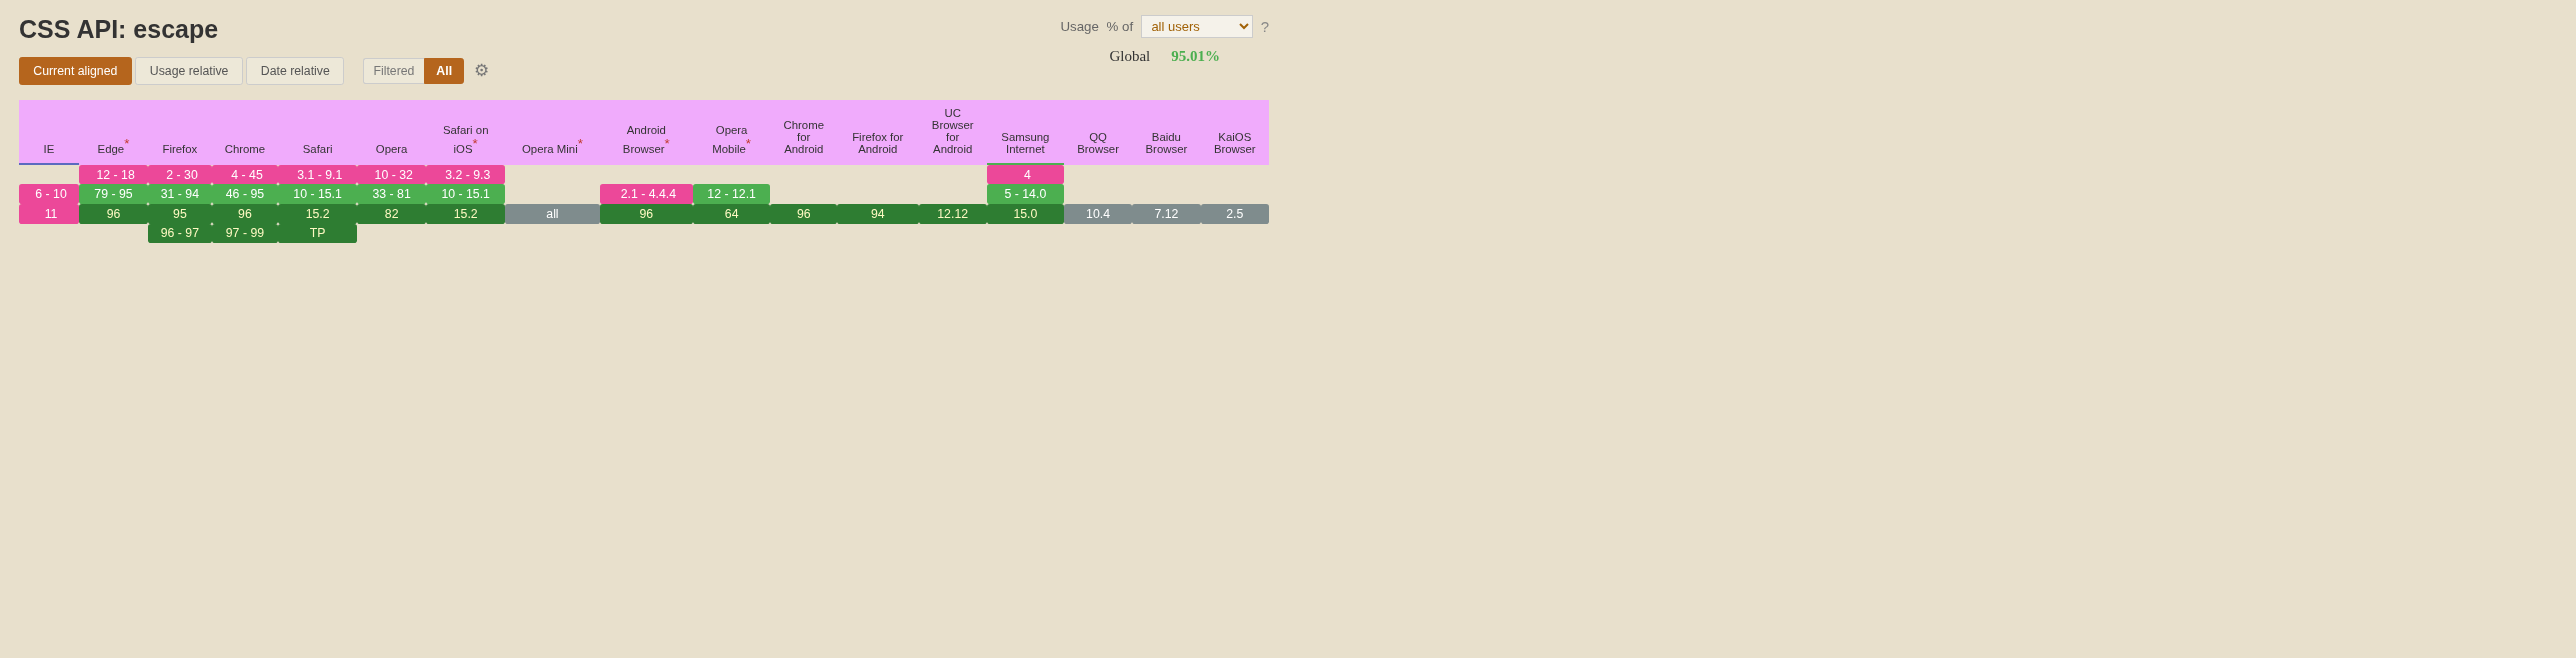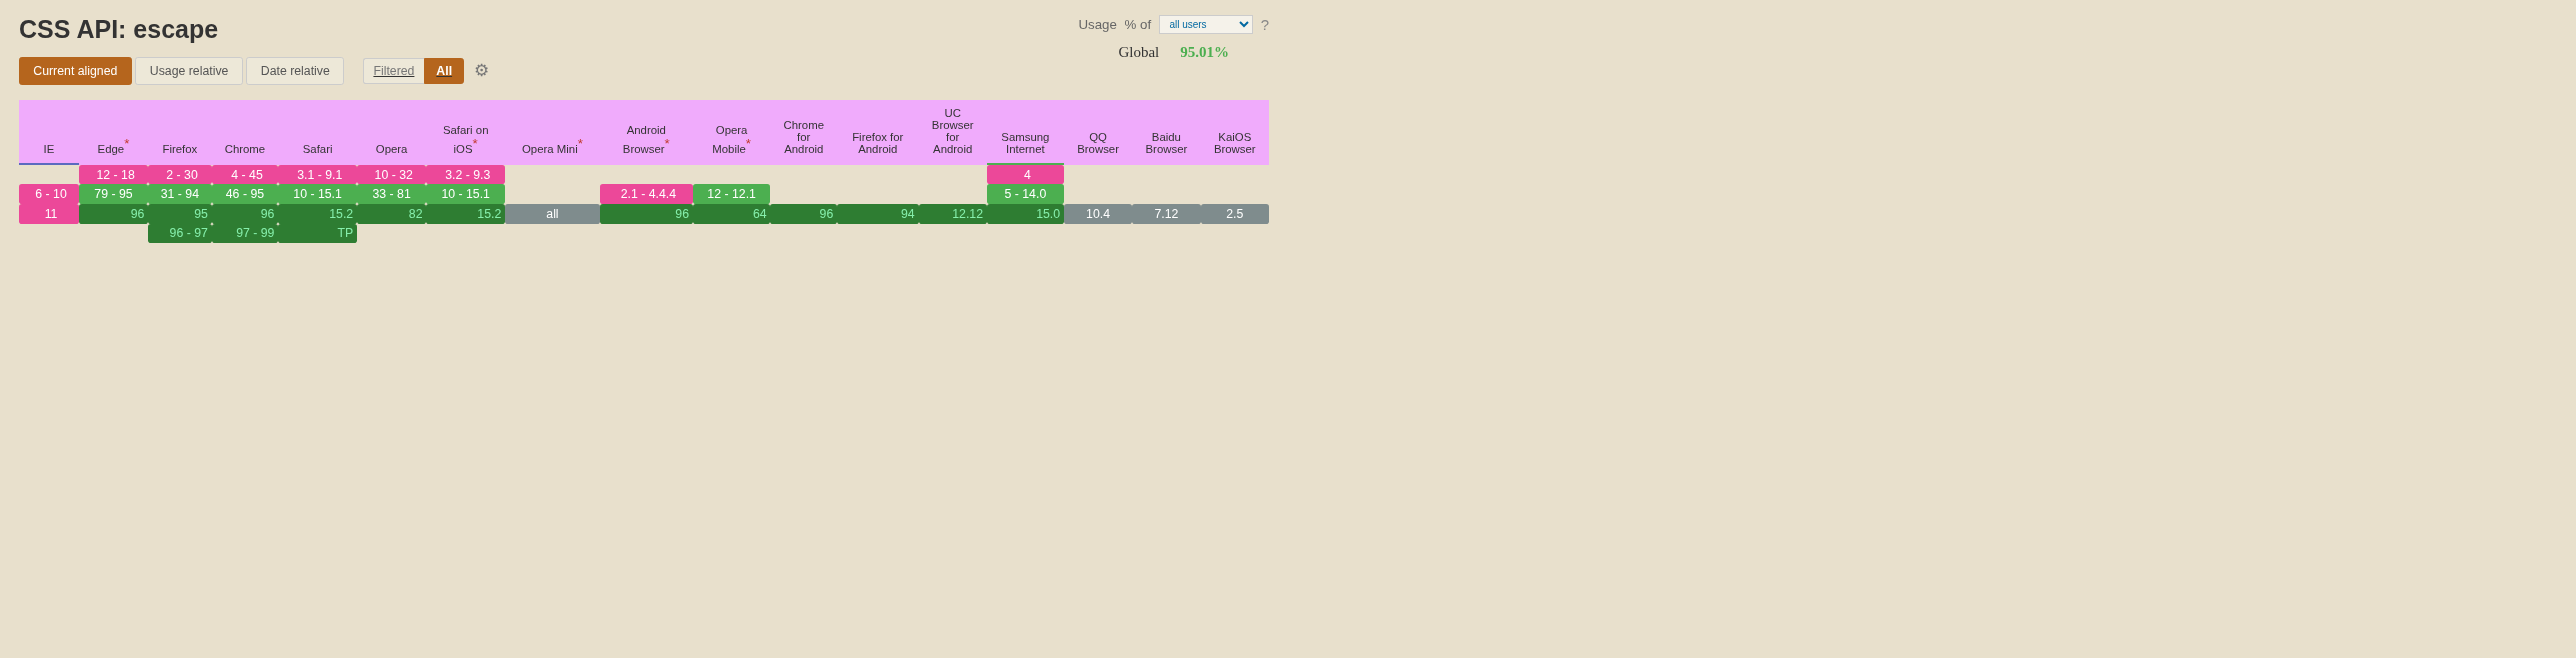--- a/index.html
+++ b/index.html
@@ -32,22 +32,22 @@
       display: flex;
       align-items: center;
       gap: 7.6px;
       font-size: 13.3px;
       color: #666;
     }
     .usage-select {
       background: #f5f2ea;
       border: 0.9px solid #ccc;
       padding: 1.9px 5.7px;
-      font-size: 10px;
-      color: #0369a1;
+      font-size: 13px;
+      color: #a16207;
       cursor: pointer;
     }
     .usage-help {
       color: #888;
       font-size: 15px;
       cursor: pointer;
     }
     .global-row {
       display: flex;
       align-items: center;
@@ -84,21 +84,20 @@
       background: #b5651d;
       color: #fff;
       border-color: #b5651d;
       text-align: right;
     }
     .filter-group {
       display: flex;
       align-items: center;
       margin-left: 15px;
       gap: 0;
-      text-decoration: underline;
     }
     .filter-label {
       padding: 4.7px 9.5px;
       font-size: 12.3px;
       color: #777;
       background: #ede8d8;
       border: 0.9px solid #ccc;
       border-right: none;
       border-radius: 2.8px 0 0 2.8px;
     }
@@ -164,23 +163,22 @@
       border-radius: 2.8px;
       padding-left: 8px;
     }
     .cell-green {
       background: #4caf50;
       color: #fff;
       border-radius: 2.8px;
     }
     .cell-dark-green {
       background: #2e7d32;
-      color: #86efac;
-      border-radius: 2.8px;
-      text-align: right;
+      color: #fef9c3;
+      border-radius: 2.8px;
     }
     .cell-gray {
       background: #7f8c8d;
       color: #fff;
       border-radius: 2.8px;
     }
     .cell-empty {
       background: #e8e0cc;
     }
   </style>

